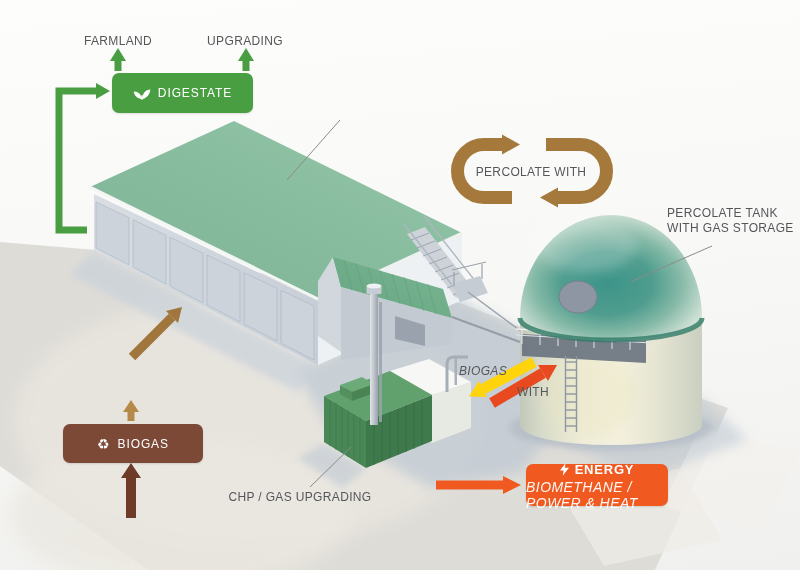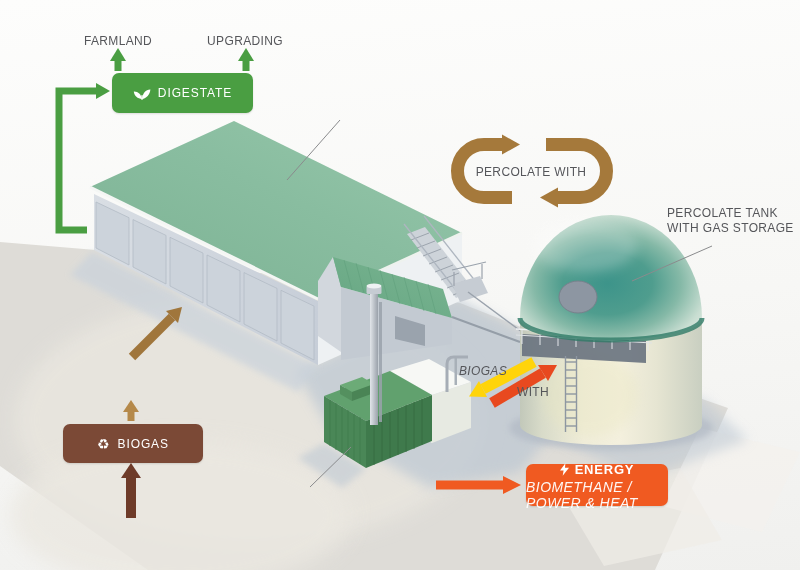--- a/index.html
+++ b/index.html
@@ -277,20 +277,21 @@
 <div class="label" id="farmland-label">FARMLAND</div>
 <div class="label" id="composting-label">UPGRADING</div>
 <div class="label" id="percolate-cycle-label">PERCOLATE WITH</div>
 <div class="label left-align" id="tank-label">
   <div>PERCOLATE TANK</div>
   <div>WITH GAS STORAGE</div>
 </div>
 <div class="label" id="biogas-label">BIOGAS</div>
 <div class="label" id="heat-label">WITH</div>
 <div class="label" id="chp-label">
+  <div>CHP / GAS UPGRADING</div>
 </div>
 
 <div class="node" id="digestate">
   <span style="display:inline-flex;">
     <svg width="18" height="14" viewBox="0 0 18 14" fill="#fff">
       <path d="M9 13 C8 8 5 5.2 0.8 5.4 C1.2 9.6 4.6 12.6 9 13 Z"></path>
       <path d="M9 13 C9.6 6.8 13 3.2 17.4 3.4 C17 8.2 13.4 12.4 9 13 Z"></path>
       <rect x="8.3" y="9" width="1.4" height="5" rx=".7"></rect>
     </svg>
   </span>

